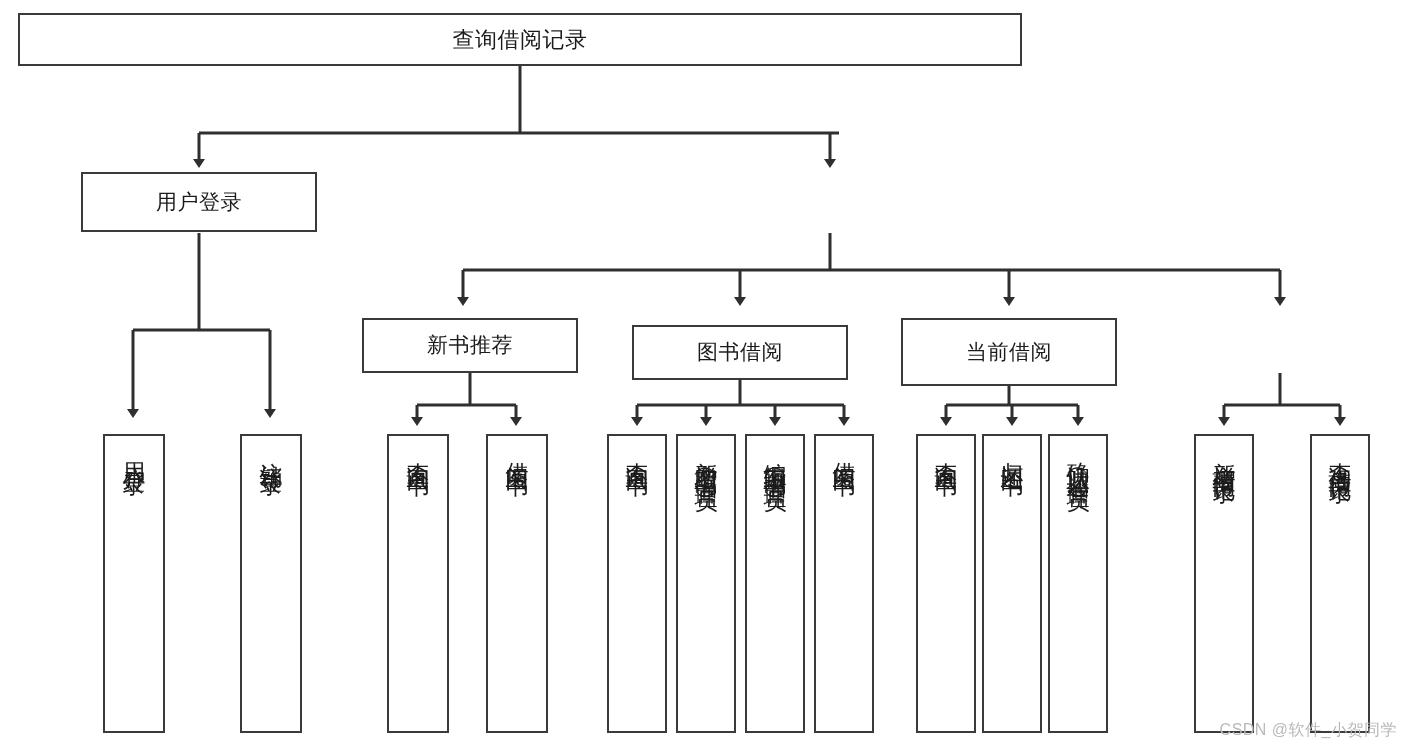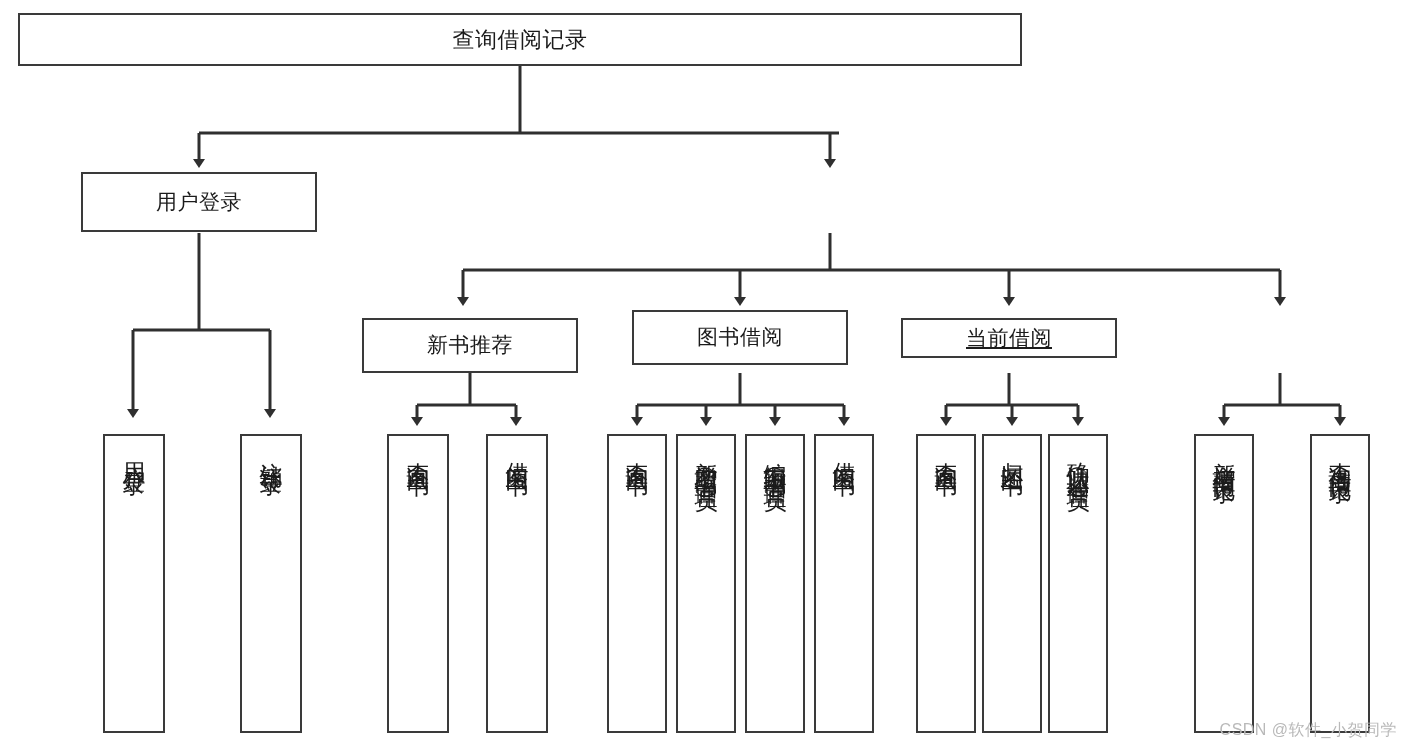--- a/index.html
+++ b/index.html
@@ -135,24 +135,24 @@
     <span class="node-label">查询借阅记录</span>
   </div>
 
   <div class="node horiz" style="left:81px; top:172px; width:236px; height:60px;">
     <span class="node-label">用户登录</span>
   </div>
 
   <div class="node horiz" style="left:362px; top:318px; width:216px; height:55px;">
     <span class="node-label">新书推荐</span>
   </div>
-  <div class="node horiz" style="left:632px; top:310px; width:216px; height:55px;">
+  <div class="node horiz" style="left:632px; top:325px; width:216px; height:55px;">
     <span class="node-label">图书借阅</span>
   </div>
-  <div class="node horiz" style="left:901px; top:318px; width:216px; height:40px;text-decoration:underline;">
+  <div class="node horiz" style="left:901px; top:318px; width:216px; height:68px;">
     <span class="node-label">当前借阅</span>
   </div>
 
   <div class="node vert" style="left:103px; top:434px; width:62px; height:299px;">
     <span class="node-label">用户登录</span>
   </div>
   <div class="node vert" style="left:240px; top:434px; width:62px; height:299px;">
     <span class="node-label">注销登录</span>
   </div>
 

